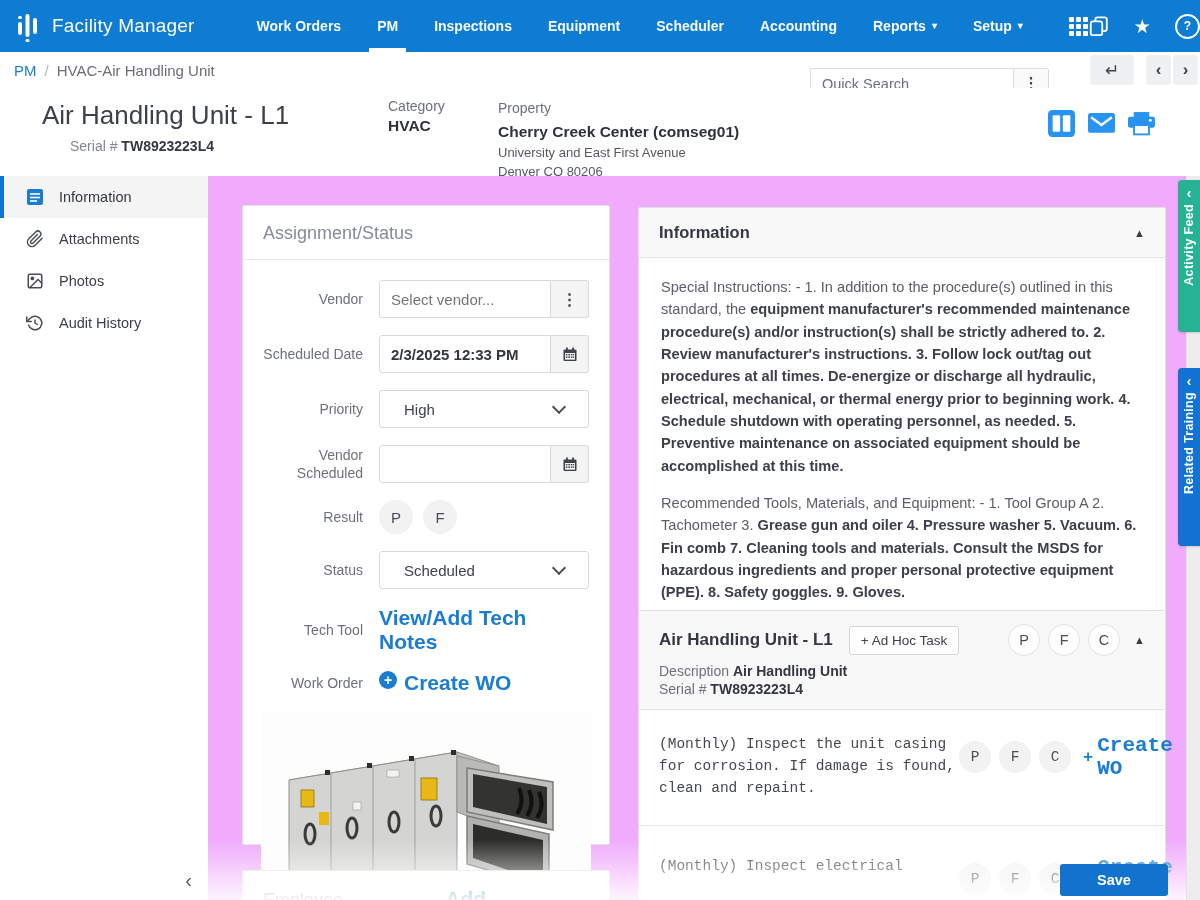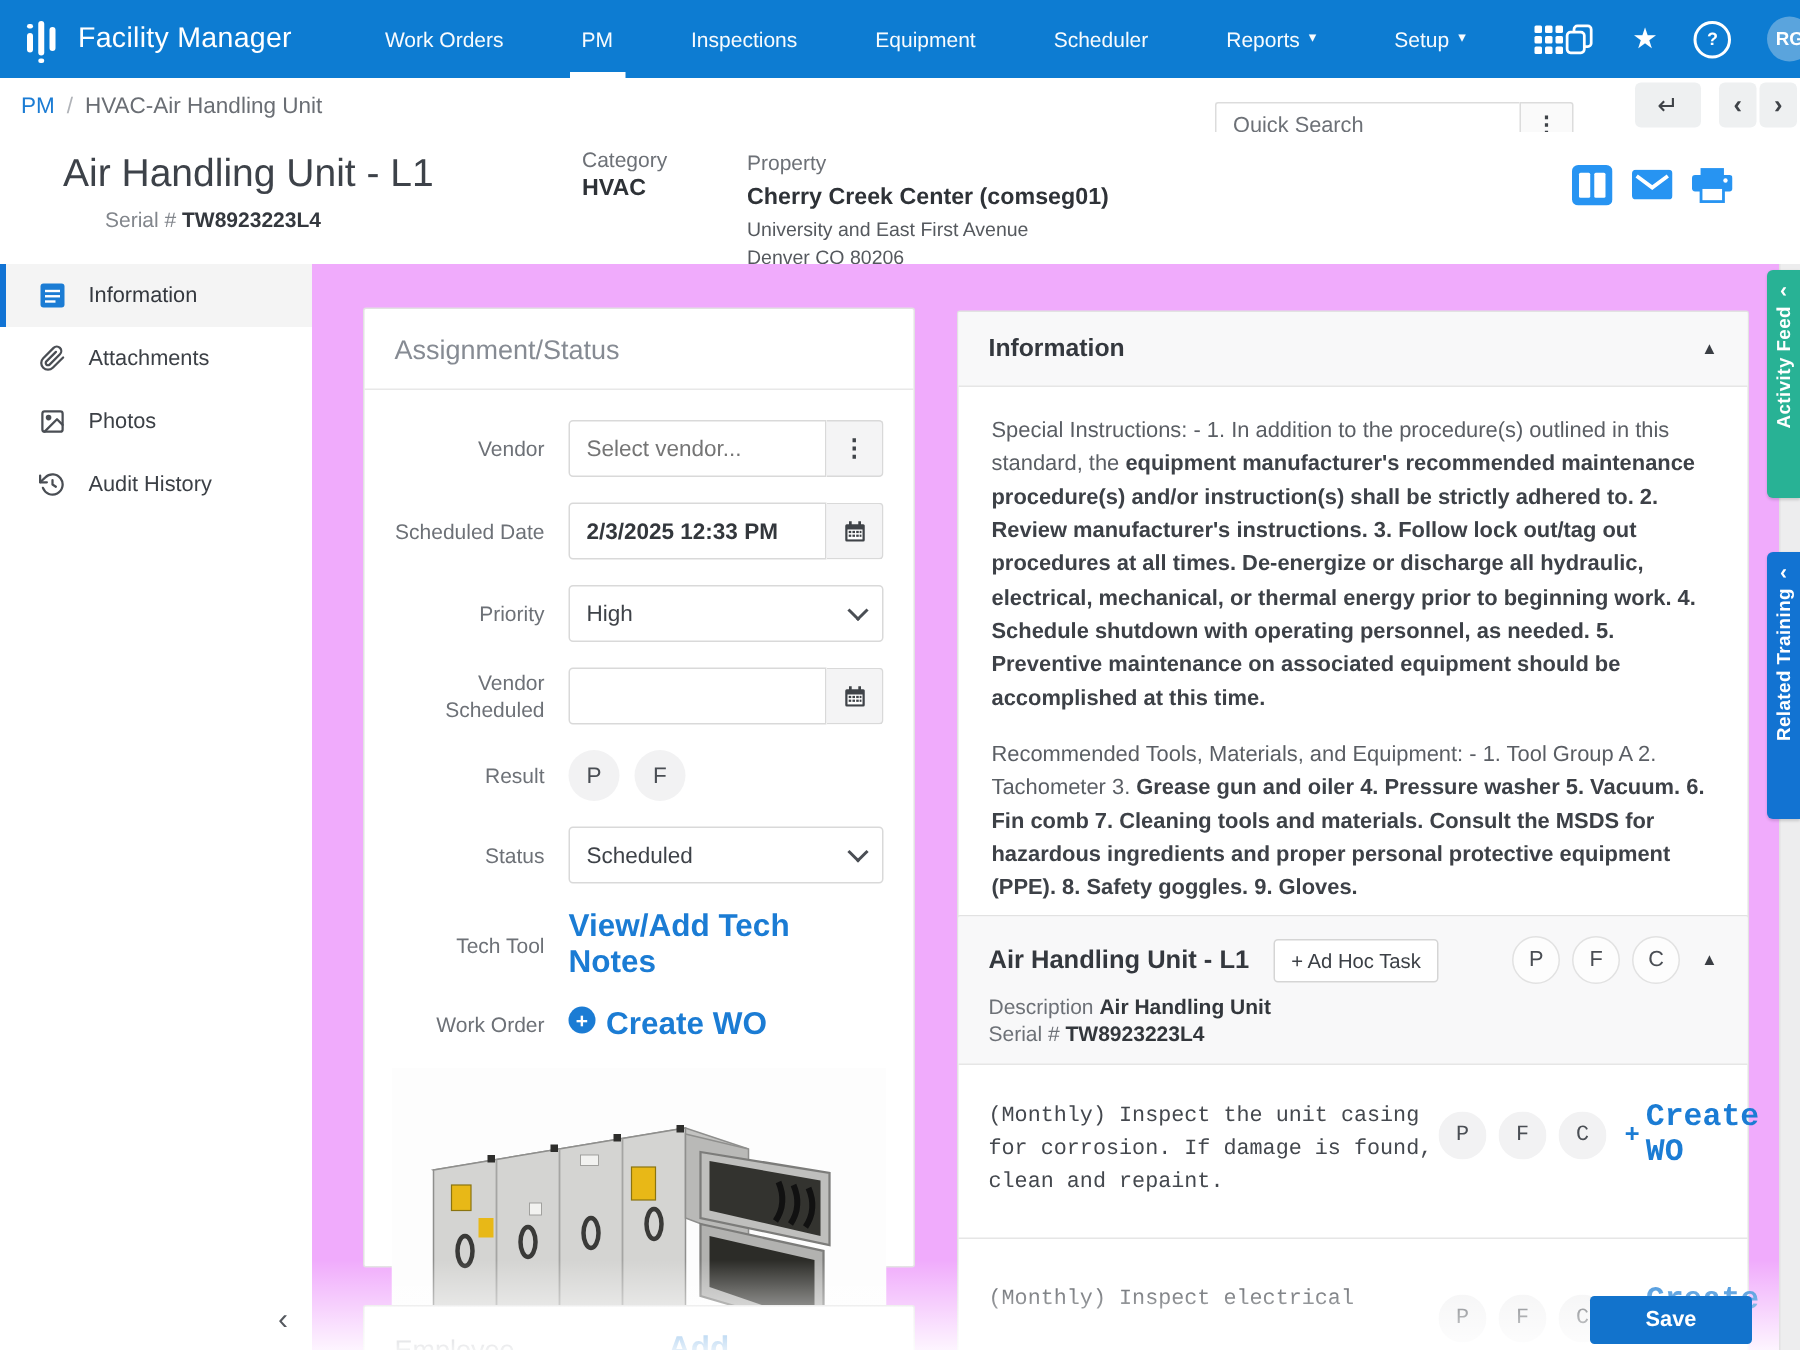--- a/index.html
+++ b/index.html
@@ -3,21 +3,21 @@
 <meta charset="utf-8">
 <style>
   html,body{margin:0;padding:0;}
   .app{position:relative;width:1200px;height:900px;overflow:hidden;background:#fff;
        font-family:"Liberation Sans",sans-serif;-webkit-font-smoothing:antialiased;color:#3c4046;}
   
   .topnav{position:absolute;left:0;top:0;width:1200px;height:52px;background:#0d7cd2;
           display:flex;align-items:center;color:#fff;}
   .brand{display:flex;align-items:center;gap:10px;margin-left:16px;flex:none;}
   .brand-name{font-size:19px;font-weight:400;letter-spacing:.2px;}
-  .nav-items{display:flex;align-items:stretch;height:52px;margin-left:44px;gap:16px;}
+  .nav-items{display:flex;align-items:stretch;height:52px;margin-left:44px;gap:0;font-weight:bold;}
   .nitem{position:relative;display:flex;align-items:center;gap:6px;padding:0 18px;font-size:14px;
          color:rgba(255,255,255,.97);cursor:pointer;white-space:nowrap;}
   .nitem.active::after{content:"";position:absolute;left:10px;right:10px;bottom:0;height:4px;background:#fff;}
   .caret{font-size:10px;line-height:1;}
   .nav-divider{width:1px;height:24px;background:rgba(255,255,255,.4);margin:0 14px;align-self:center;}
   .gridicon{width:19px;height:19px;display:grid;grid-template-columns:repeat(3,5px);grid-template-rows:repeat(3,5px);
             gap:2px;cursor:pointer;}
   .gridicon i{background:#fff;border-radius:1px;}
   .nav-right{display:flex;align-items:center;gap:24px;margin-left:auto;margin-right:16px;}
   .helpcirc{width:21px;height:21px;border:2px solid #fff;border-radius:50%;display:flex;align-items:center;
@@ -73,21 +73,21 @@
   .flabel{width:112px;flex:none;text-align:right;padding-right:16px;font-size:14px;color:#6d7177;line-height:1.3;}
   .fctrl{width:210px;flex:none;display:flex;align-items:flex-start;}
   .tbox{flex:1;height:38px;border:1px solid #d9d9d9;border-radius:3px;padding:0 11px;font-size:15px;
         font-family:inherit;color:#4a4e54;outline:none;box-sizing:border-box;min-width:0;background:#fff;}
   .grp .tbox{border-radius:3px 0 0 3px;}
   .grp .abtn{width:38px;height:38px;flex:none;border:1px solid #d9d9d9;border-left:none;background:#f4f4f5;
         border-radius:0 3px 3px 0;display:flex;align-items:center;justify-content:center;cursor:pointer;
         font-size:16px;font-weight:700;color:#3f4348;box-sizing:border-box;}
   .tbox.dateval{font-weight:600;color:#33373c;}
   .selectbox{width:100%;height:38px;border:1px solid #d9d9d9;border-radius:3px;display:flex;align-items:center;
-        padding:0 11px;font-size:15px;color:#3e4248;cursor:pointer;box-sizing:border-box;background:#fff;}
+        padding:0 24px;font-size:15px;color:#3e4248;cursor:pointer;box-sizing:border-box;background:#fff;}
   .selectbox .chev{margin-left:auto;width:8px;height:8px;border-right:2px solid #4a4e54;border-bottom:2px solid #4a4e54;
         transform:rotate(45deg);margin-top:-4px;}
   .circ{width:34px;height:34px;border-radius:50%;background:#f2f2f3;display:flex;align-items:center;
         justify-content:center;font-size:15px;color:#4a4e54;cursor:pointer;margin-right:10px;}
   .bluelink{color:#1b7cd4;font-size:21px;font-weight:600;cursor:pointer;}
   .pluscirc{width:18px;height:18px;border-radius:50%;background:#1b7cd4;color:#fff;display:inline-flex;
         align-items:center;justify-content:center;font-size:14px;font-weight:700;margin-right:7px;flex:none;line-height:1;}
   .photo{display:block;margin:16px auto 0;}
   
   .empcard{left:34px;top:694px;width:368px;height:80px;}
@@ -156,20 +156,21 @@
         </g>
       </svg>
       <span class="brand-name">Facility Manager</span>
     </div>
     <div class="nav-items">
       <a class="nitem">Work Orders</a>
       <a class="nitem active">PM</a>
       <a class="nitem">Inspections</a>
       <a class="nitem">Equipment</a>
       <a class="nitem">Scheduler</a>
+      <a class="nitem">Accounting</a>
       <a class="nitem">
         <span>Reports</span>
         <span class="caret">▾</span>
       </a>
       <a class="nitem">
         <span>Setup</span>
         <span class="caret">▾</span>
       </a>
     </div>
     <div class="nav-divider"></div>

